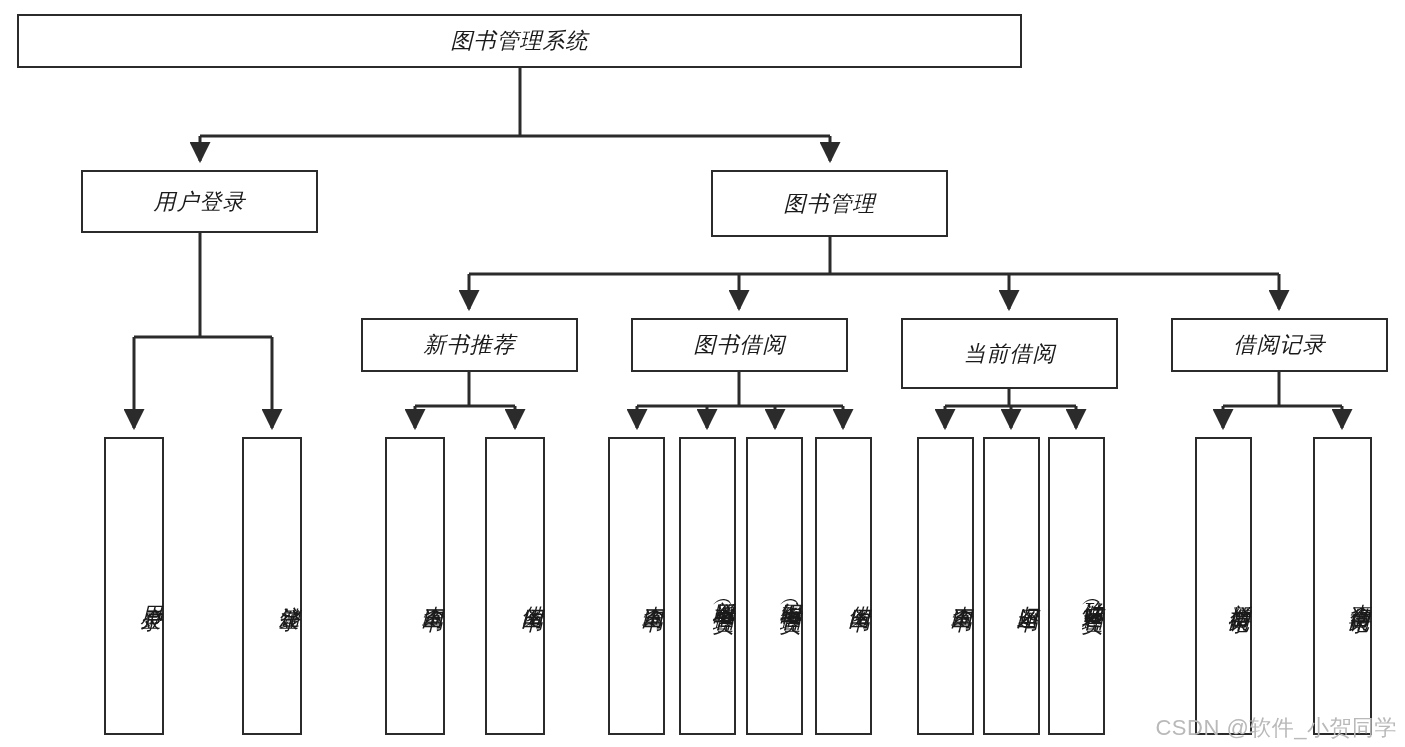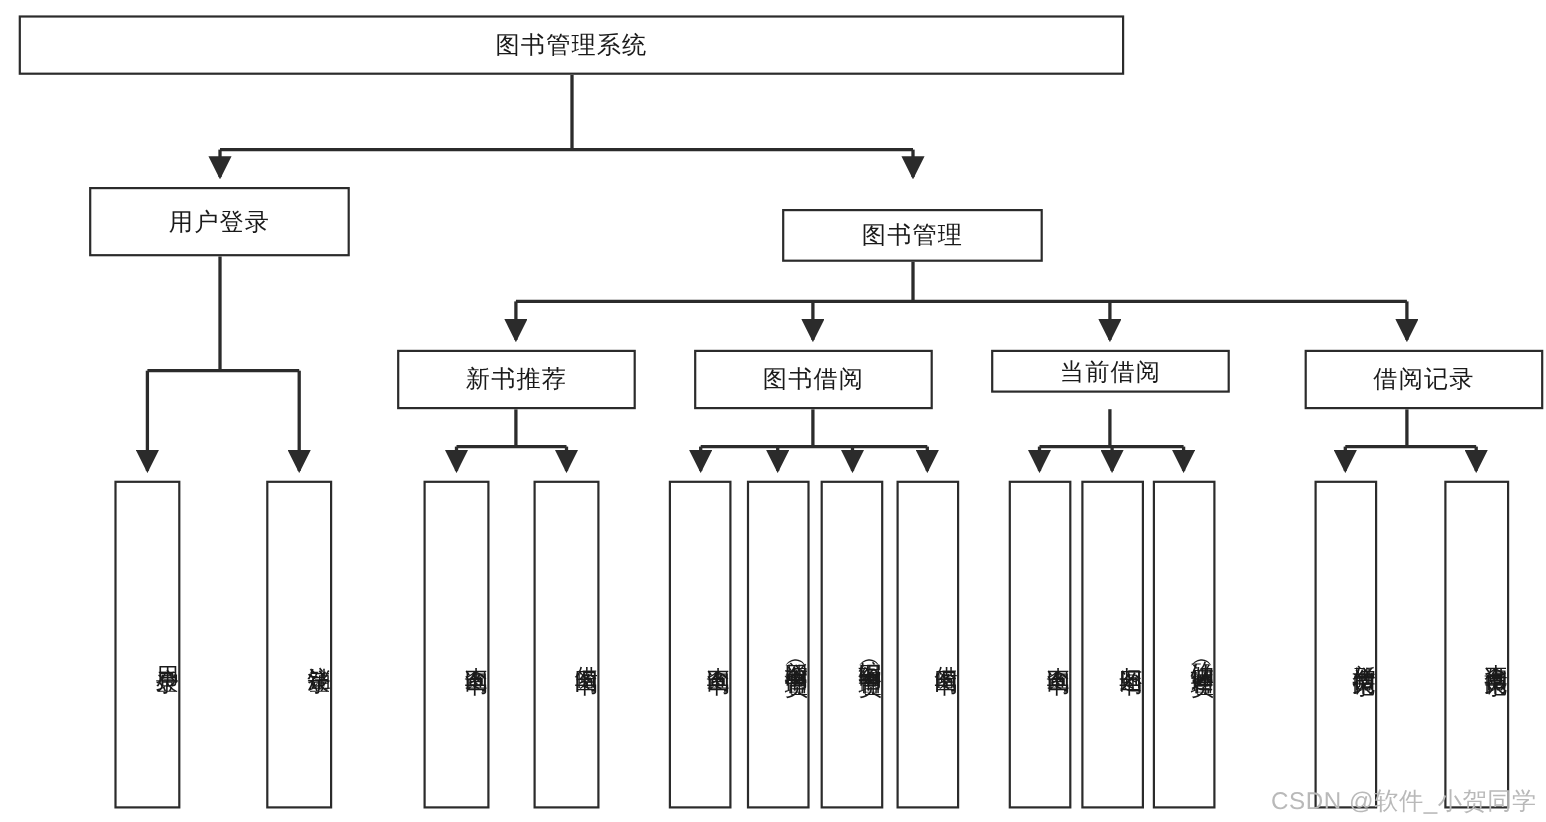--- a/index.html
+++ b/index.html
@@ -37,20 +37,21 @@
     font-size: 21px;
     letter-spacing: 2px;
     line-height: 1.05;
     padding-top: 14px;
     align-items: flex-start;
     justify-content: center;
     white-space: nowrap;
   }
   .node-label {
     display: block;
+    font-style: italic;
   }
   #edges {
     position: absolute;
     left: 0;
     top: 0;
     width: 1405px;
     height: 747px;
     pointer-events: none;
   }
   .watermark {
@@ -118,34 +119,34 @@
     </g>
   </svg>
 
   <div class="node horizontal" style="left: 17px; top: 14px; width: 1005px; height: 54px;">
     <span class="node-label">图书管理系统</span>
   </div>
 
   <div class="node horizontal" style="left: 81px; top: 170px; width: 237px; height: 63px;">
     <span class="node-label">用户登录</span>
   </div>
-  <div class="node horizontal" style="left: 711px; top: 170px; width: 237px; height: 48px; margin-top: 20px;">
+  <div class="node horizontal" style="left: 711px; top: 170px; width: 237px; height: 67px;">
     <span class="node-label">图书管理</span>
   </div>
 
   <div class="node horizontal" style="left: 631px; top: 318px; width: 217px; height: 54px;">
     <span class="node-label">图书借阅</span>
   </div>
   <div class="node horizontal" style="left: 361px; top: 318px; width: 217px; height: 54px;">
     <span class="node-label">新书推荐</span>
   </div>
-  <div class="node horizontal" style="left: 901px; top: 318px; width: 217px; height: 39px;">
+  <div class="node horizontal" style="left: 901px; top: 318px; width: 217px; height: 71px;">
     <span class="node-label">当前借阅</span>
   </div>
-  <div class="node horizontal" style="left: 1171px; top: 318px; width: 217px; height: 54px; margin-left: 15px;">
+  <div class="node horizontal" style="left: 1171px; top: 318px; width: 217px; height: 54px;">
     <span class="node-label">借阅记录</span>
   </div>
 
   <div class="node vertical" style="left: 104px; top: 437px; width: 60px; height: 298px;">
     <span class="node-label">用户登录</span>
   </div>
   <div class="node vertical" style="left: 242px; top: 437px; width: 60px; height: 298px;">
     <span class="node-label">注销登录</span>
   </div>
   <div class="node vertical" style="left: 385px; top: 437px; width: 60px; height: 298px;">

